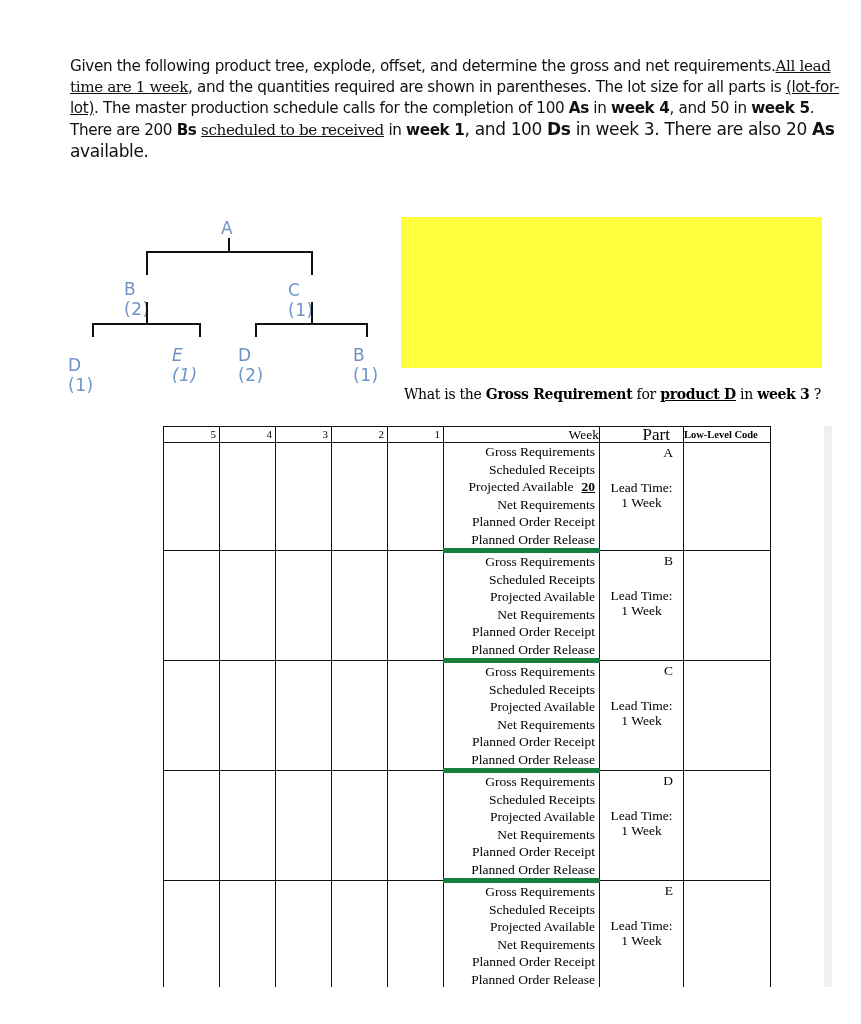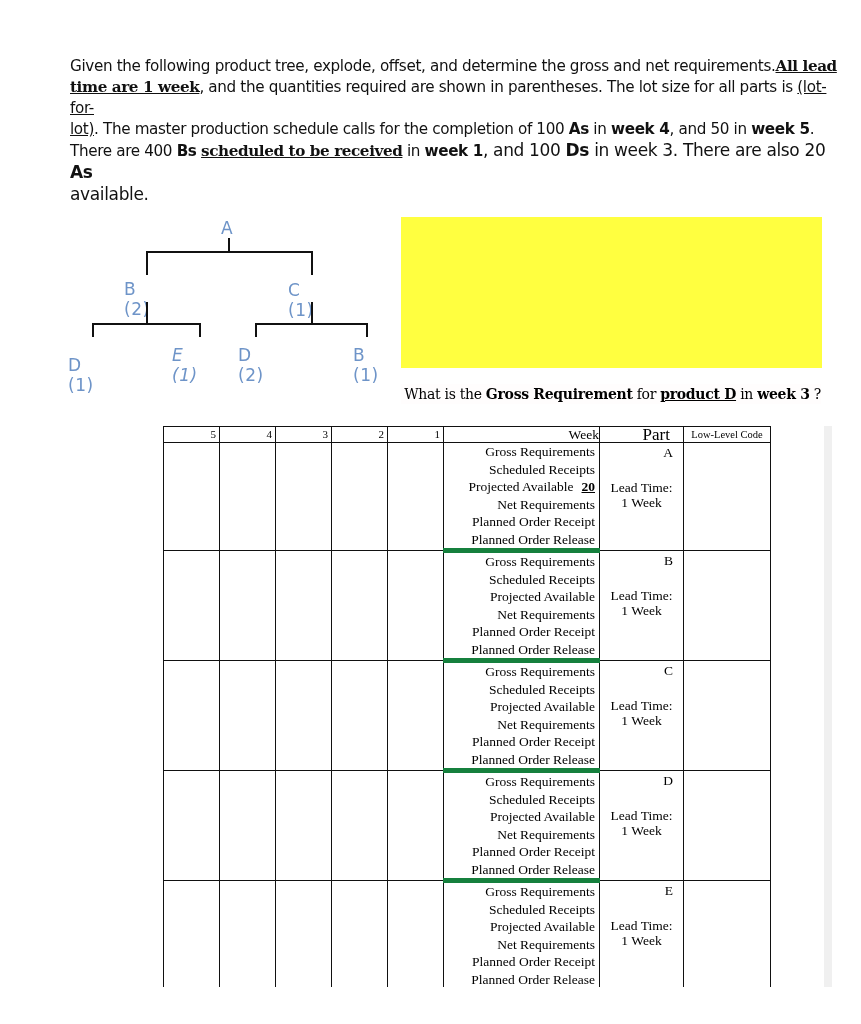--- a/index.html
+++ b/index.html
@@ -1,61 +1,61 @@
 <!DOCTYPE html>
 <html><head>
   <meta charset="utf-8">
   <style>
     html, body { margin:0; padding:0; background:#ffffff; }
     body { width:861px; height:1024px; position:relative; overflow:hidden; font-family:"DejaVu Sans", sans-serif; color:#000; }
 
     .intro { position:absolute; left:70px; top:56px; width:770px; font-family:"DejaVu Sans", sans-serif; font-size:15.2px; line-height:21px; color:#111; letter-spacing:-0.35px; }
     .intro b { font-weight:bold; }
-    .intro .serif-b { font-family:"DejaVu Serif", serif; font-weight:bold; text-decoration:underline; letter-spacing:-0.4px; }
+    .intro .serif-b { font-family:"DejaVu Serif", serif; font-weight:normal; text-decoration:underline; letter-spacing:-0.4px; }
     .intro .ul { text-decoration:underline; }
     .intro .sc { font-size:13px; font-weight:bold; }
     .intro .big { font-size:17px; }
 
     
     .tree { position:absolute; left:0; top:0; }
     .node { position:absolute; font-family:"DejaVu Sans", sans-serif; font-size:17px; color:#6e94c8; letter-spacing:0.5px; }
     .line { position:absolute; background:#111; }
 
     .yellow { position:absolute; left:401px; top:217px; width:421px; height:151px; background:#ffff40; }
-    .question { position:absolute; left:401px; top:384px; width:420px; height:20px; background:#fffdfd; font-family:"DejaVu Serif", serif; font-size:14px; line-height:20px; padding-left:3px; box-sizing:border-box; white-space:nowrap; letter-spacing:-0.3px;text-align:right; }
+    .question { position:absolute; left:401px; top:384px; width:420px; height:20px; background:#fffdfd; font-family:"DejaVu Serif", serif; font-size:14px; line-height:20px; padding-left:3px; box-sizing:border-box; white-space:nowrap; letter-spacing:-0.3px; }
     .question b { font-weight:bold; }
     .question .u { text-decoration:underline; font-weight:bold; }
 
     
     .mrp { position:absolute; left:163px; top:426px; border-collapse:collapse; font-family:"Liberation Serif", "DejaVu Serif", serif; font-size:13.5px; }
     .mrp td { border:1px solid #111; padding:0; vertical-align:top; }
     .mrp .wk { width:55px; height:15px; font-size:11px; text-align:right; padding-right:3px; line-height:15px; box-sizing:border-box; }
     .mrp .hdr-week { width:156px; text-align:right; font-size:13.5px; line-height:15px; box-sizing:border-box; }
     .mrp .hdr-part { width:84px; text-align:right; font-size:17px; line-height:15px; padding-right:13px; box-sizing:border-box; }
-    .mrp .hdr-llc { width:86px; font-size:10.5px; text-align:center; line-height:15px; }
+    .mrp .hdr-llc { width:86px; font-size:10.5px; text-align:left; line-height:15px;font-weight:bold; }
     .mrp .cell { width:55px; height:107px; }
     .mrp .labels { text-align:right; padding-right:4px; box-sizing:border-box; border-bottom:5px solid #15803d; }
     .mrp .labels div { line-height:17px; height:17.5px; white-space:nowrap; }
     .mrp .labels .pa { }
     .mrp .partcell { text-align:center; position:relative; }
     .mrp .partcell .pn { position:absolute; right:10px; top:2px; }
     .mrp .partcell .lt { position:absolute; left:0; right:0; top:37px; text-align:center; line-height:15px; }
     .mrp .llc { }
     .onhand { font-weight:bold; text-decoration:underline; margin-left:8px; }
     .ghost { position:absolute; left:824px; top:426px; width:8px; height:561px; background:#f0f0f0; }
     .bottom-cut { position:absolute; left:160px; top:987px; width:700px; height:37px; background:#fff; }
   </style>
 </head>
 <body>
 
 <div class="intro">
   <span>Given the following product tree, explode, offset, and determine the gross and net requirements.</span><span class="serif-b">All lead</span><br>
   <span class="serif-b">time are 1 week</span><span>, and the quantities required are shown in parentheses. The lot size for all parts is </span><span class="ul">(lot-for-</span><br>
   <span class="ul">lot)</span><span>. The master production schedule calls for the completion of 100 </span><b>As</b><span> in </span><b>week 4</b><span>, and 50 in </span><b>week 5</b><span>.</span><br>
-  <span>There are 400 </span><b>Bs</b><span> </span><span class="serif-b">scheduled to be received</span><span> in </span><b>week 1</b><span class="big">, and 100 </span><span class="sc big">Ds</span><span class="big"> in week 3. There are also 20 </span><span class="sc big">As</span><br>
+  <span>There are 200 </span><b>Bs</b><span> </span><span class="serif-b">scheduled to be received</span><span> in </span><b>week 1</b><span class="big">, and 100 </span><span class="sc big">Ds</span><span class="big"> in week 3. There are also 20 </span><span class="sc big">As</span><br>
   <span class="big">available.</span>
 </div>
 
 <div class="tree">
   <div class="node" style="left:221px; top:218px;">A</div>
   <div class="line" style="left:228px; top:238px; width:2px; height:14px;"></div>
   <div class="line" style="left:146px; top:251px; width:167px; height:2px;"></div>
   <div class="line" style="left:146px; top:251px; width:2px; height:24px;"></div>
   <div class="line" style="left:311px; top:251px; width:2px; height:24px;"></div>
 

